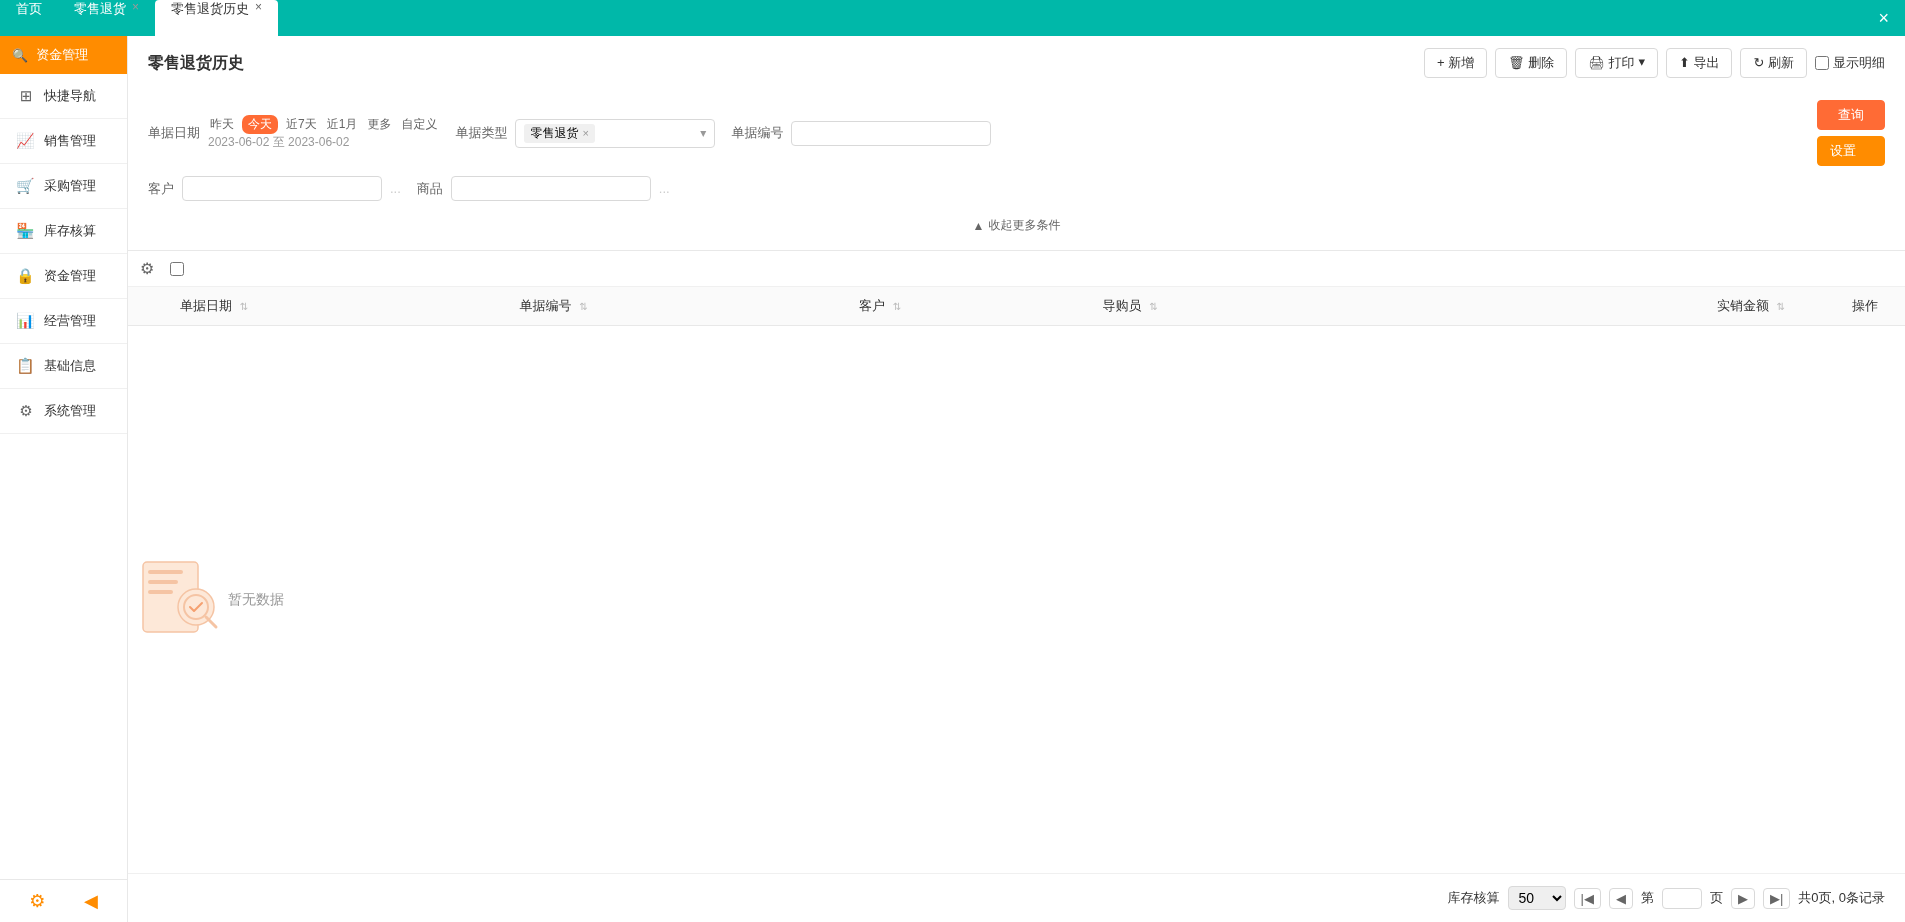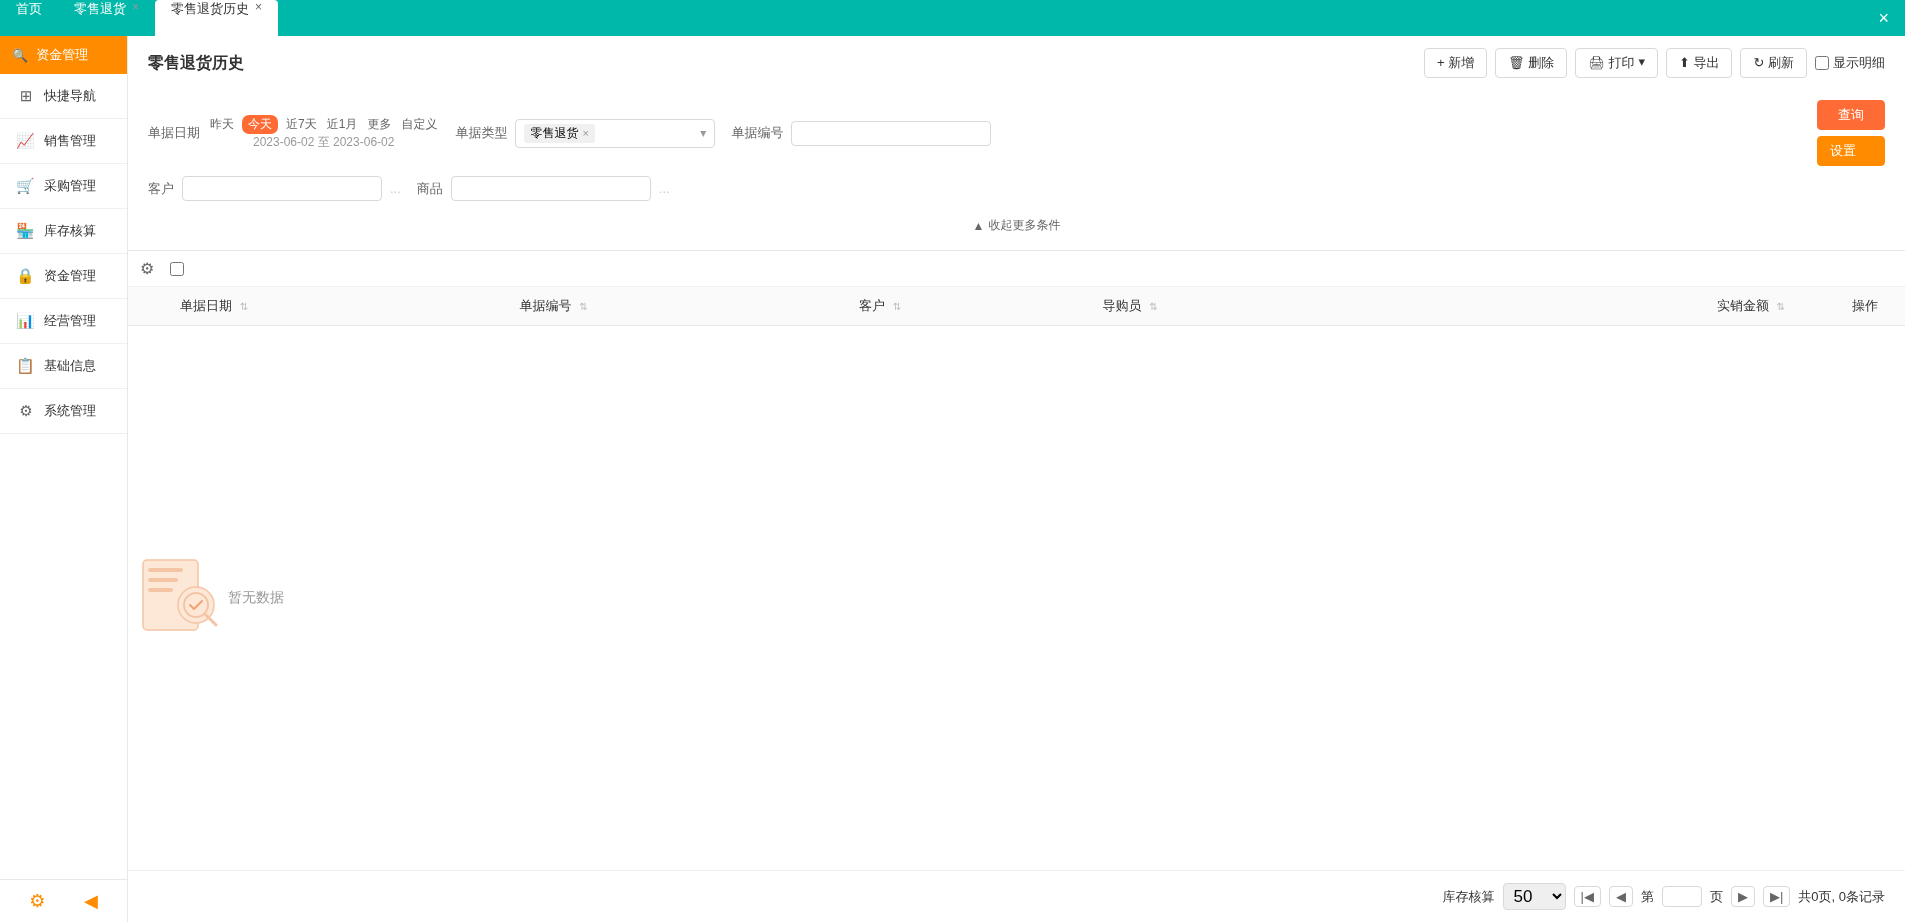--- a/index.html
+++ b/index.html
@@ -166,21 +166,20 @@
     }
     .filter-label {
       color: #666;
       font-size: 13px;
       white-space: nowrap;
     }
     .date-filters {
       display: flex;
       flex-direction: column;
       gap: 0;
-      align-items: center;
     }
     .date-btns {
       display: flex;
       gap: 6px;
       align-items: center;
     }
     .date-btn {
       color: #666;
       font-size: 12px;
       cursor: pointer;
@@ -305,21 +304,21 @@
       border-top: 1px solid #f0f0f0;
       gap: 8px;
       font-size: 13px;
       color: #333;
       flex-shrink: 0;
     }
     .page-size-select {
       border: 1px solid #d9d9d9;
       border-radius: 4px;
       padding: 2px 6px;
-      font-size: 17px;
+      font-size: 14px;
     }
     .page-nav-btn {
       border: 1px solid #d9d9d9;
       border-radius: 4px;
       padding: 2px 6px;
       background: white;
       cursor: pointer;
       color: #666;
       font-size: 13px;
     }

